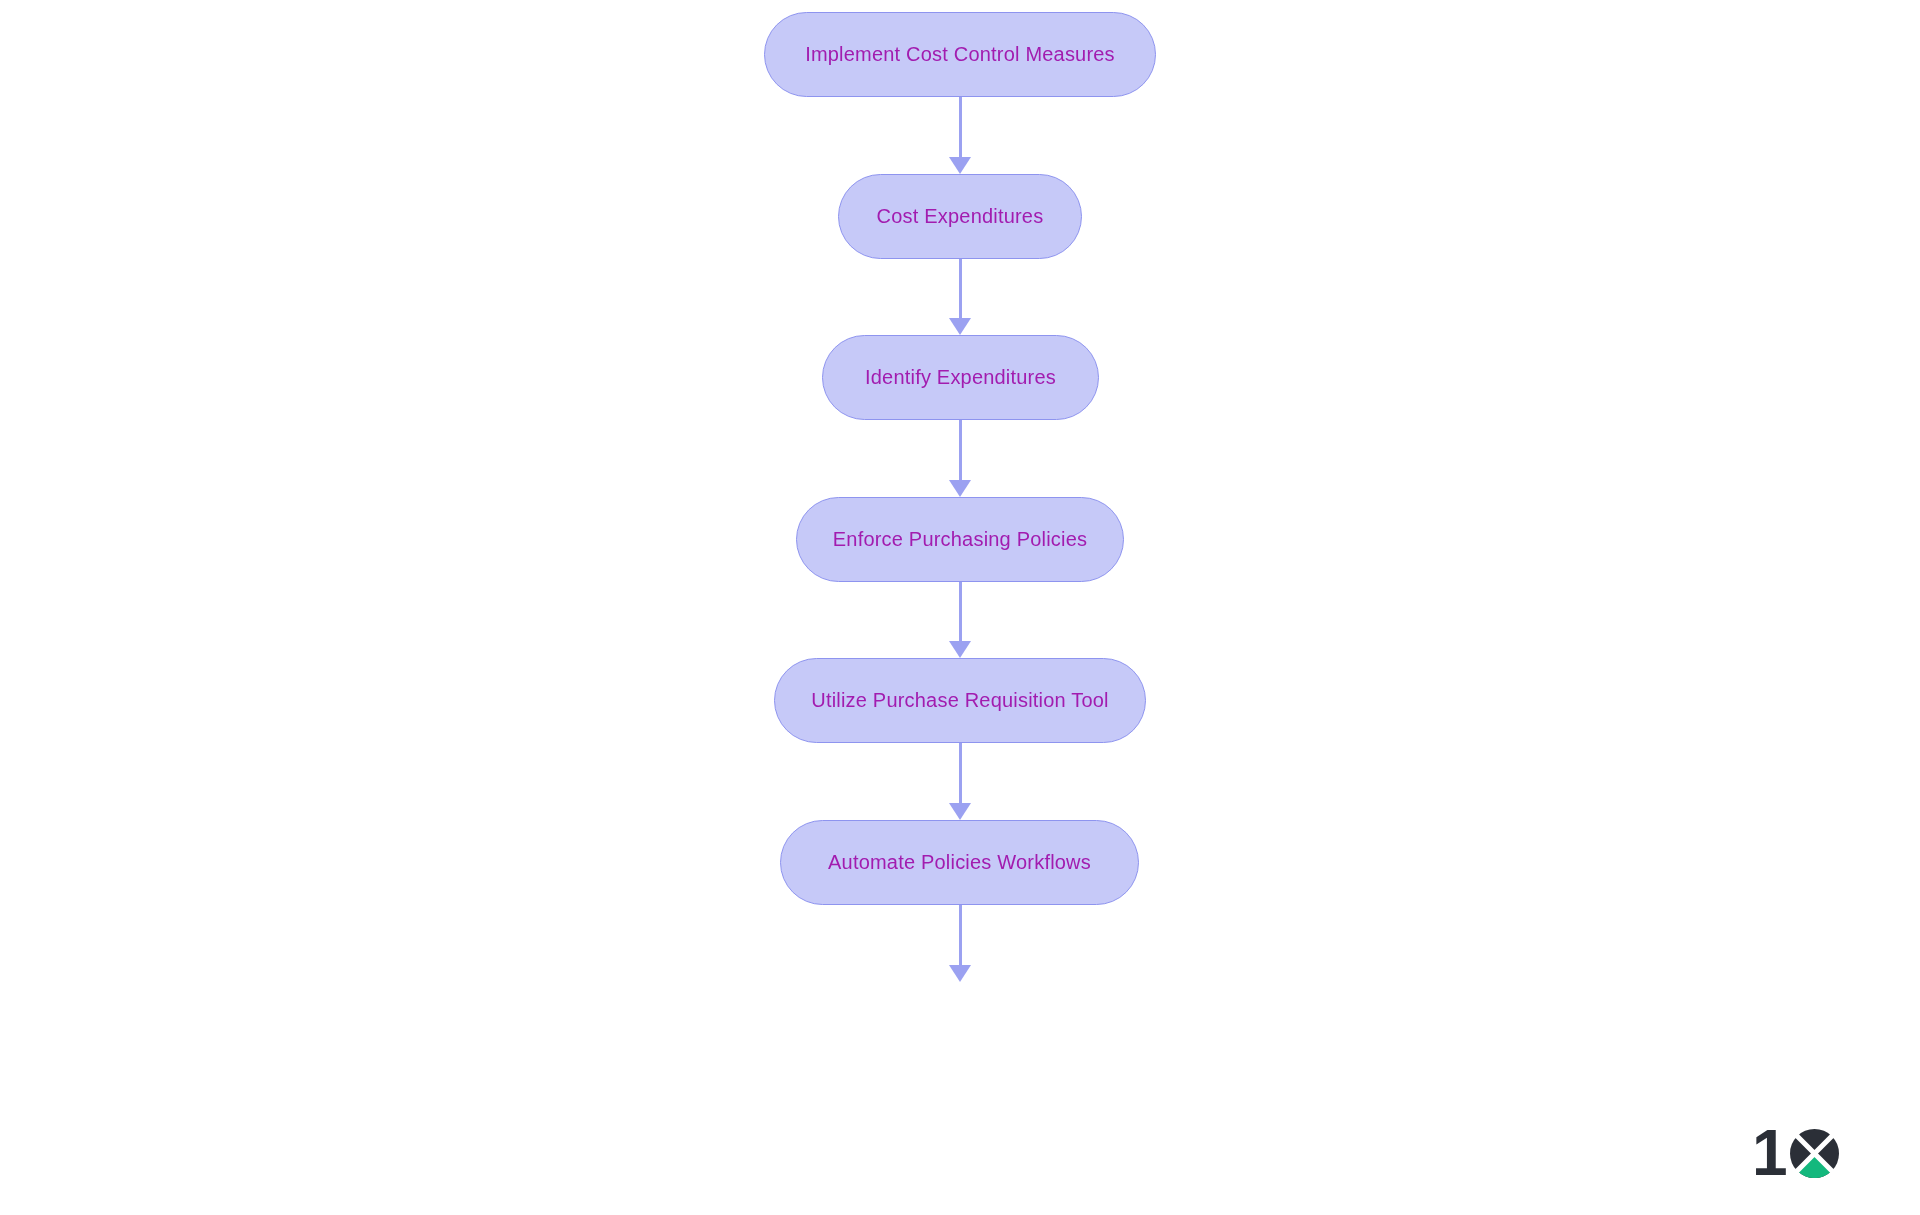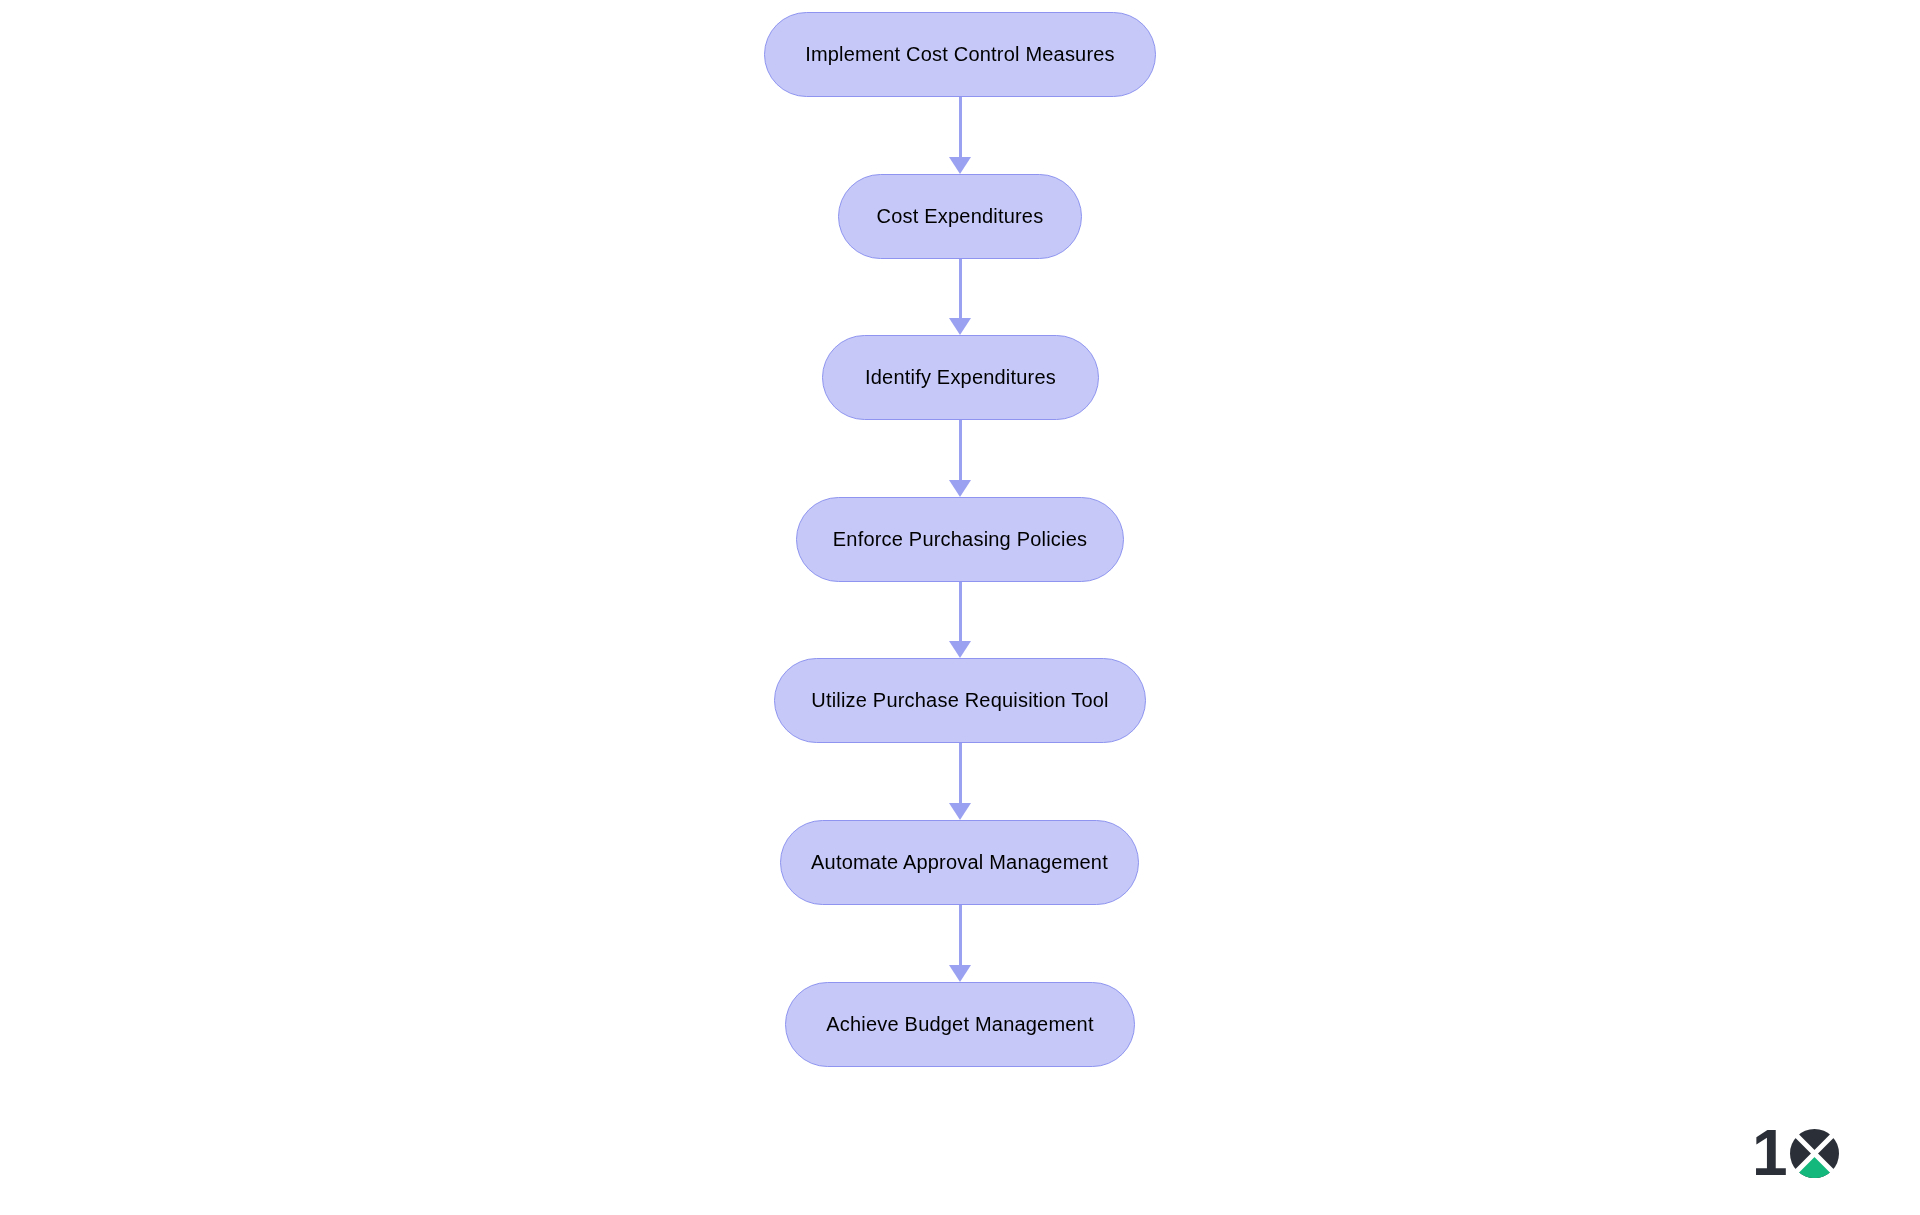--- a/index.html
+++ b/index.html
@@ -20,21 +20,21 @@
     height: 85px;
     background: #c6c9f8;
     border: 1.5px solid #8e94ef;
     border-radius: 44px;
     box-sizing: border-box;
     display: flex;
     align-items: center;
     justify-content: center;
   }
   .node-label {
-    color: #000000;
+    color: #a21caf;
     font-size: 20px;
     letter-spacing: 0.2px;
     white-space: nowrap;
   }
   .arrow {
     position: absolute;
     left: 949px;
     width: 22px;
   }
   .arrow-line {
@@ -90,24 +90,21 @@
   <div class="node" style="top:335px; left:822px; width:277px">
     <span class="node-label">Identify Expenditures</span>
   </div>
   <div class="node" style="top:497px; left:796px; width:328px">
     <span class="node-label">Enforce Purchasing Policies</span>
   </div>
   <div class="node" style="top:658px; left:774px; width:372px">
     <span class="node-label">Utilize Purchase Requisition Tool</span>
   </div>
   <div class="node" style="top:820px; left:780px; width:359px">
-    <span class="node-label">Automate Approval Management</span>
-  </div>
-  <div class="node" style="top:982px; left:785px; width:350px">
-    <span class="node-label">Achieve Budget Management</span>
+    <span class="node-label">Automate Policies Workflows</span>
   </div>
 
   <div class="arrow" style="top:97px;  height:77px">
     <div class="arrow-line"></div>
     <div class="arrow-head"></div>
   </div>
   <div class="arrow" style="top:259px; height:76px">
     <div class="arrow-line"></div>
     <div class="arrow-head"></div>
   </div>

